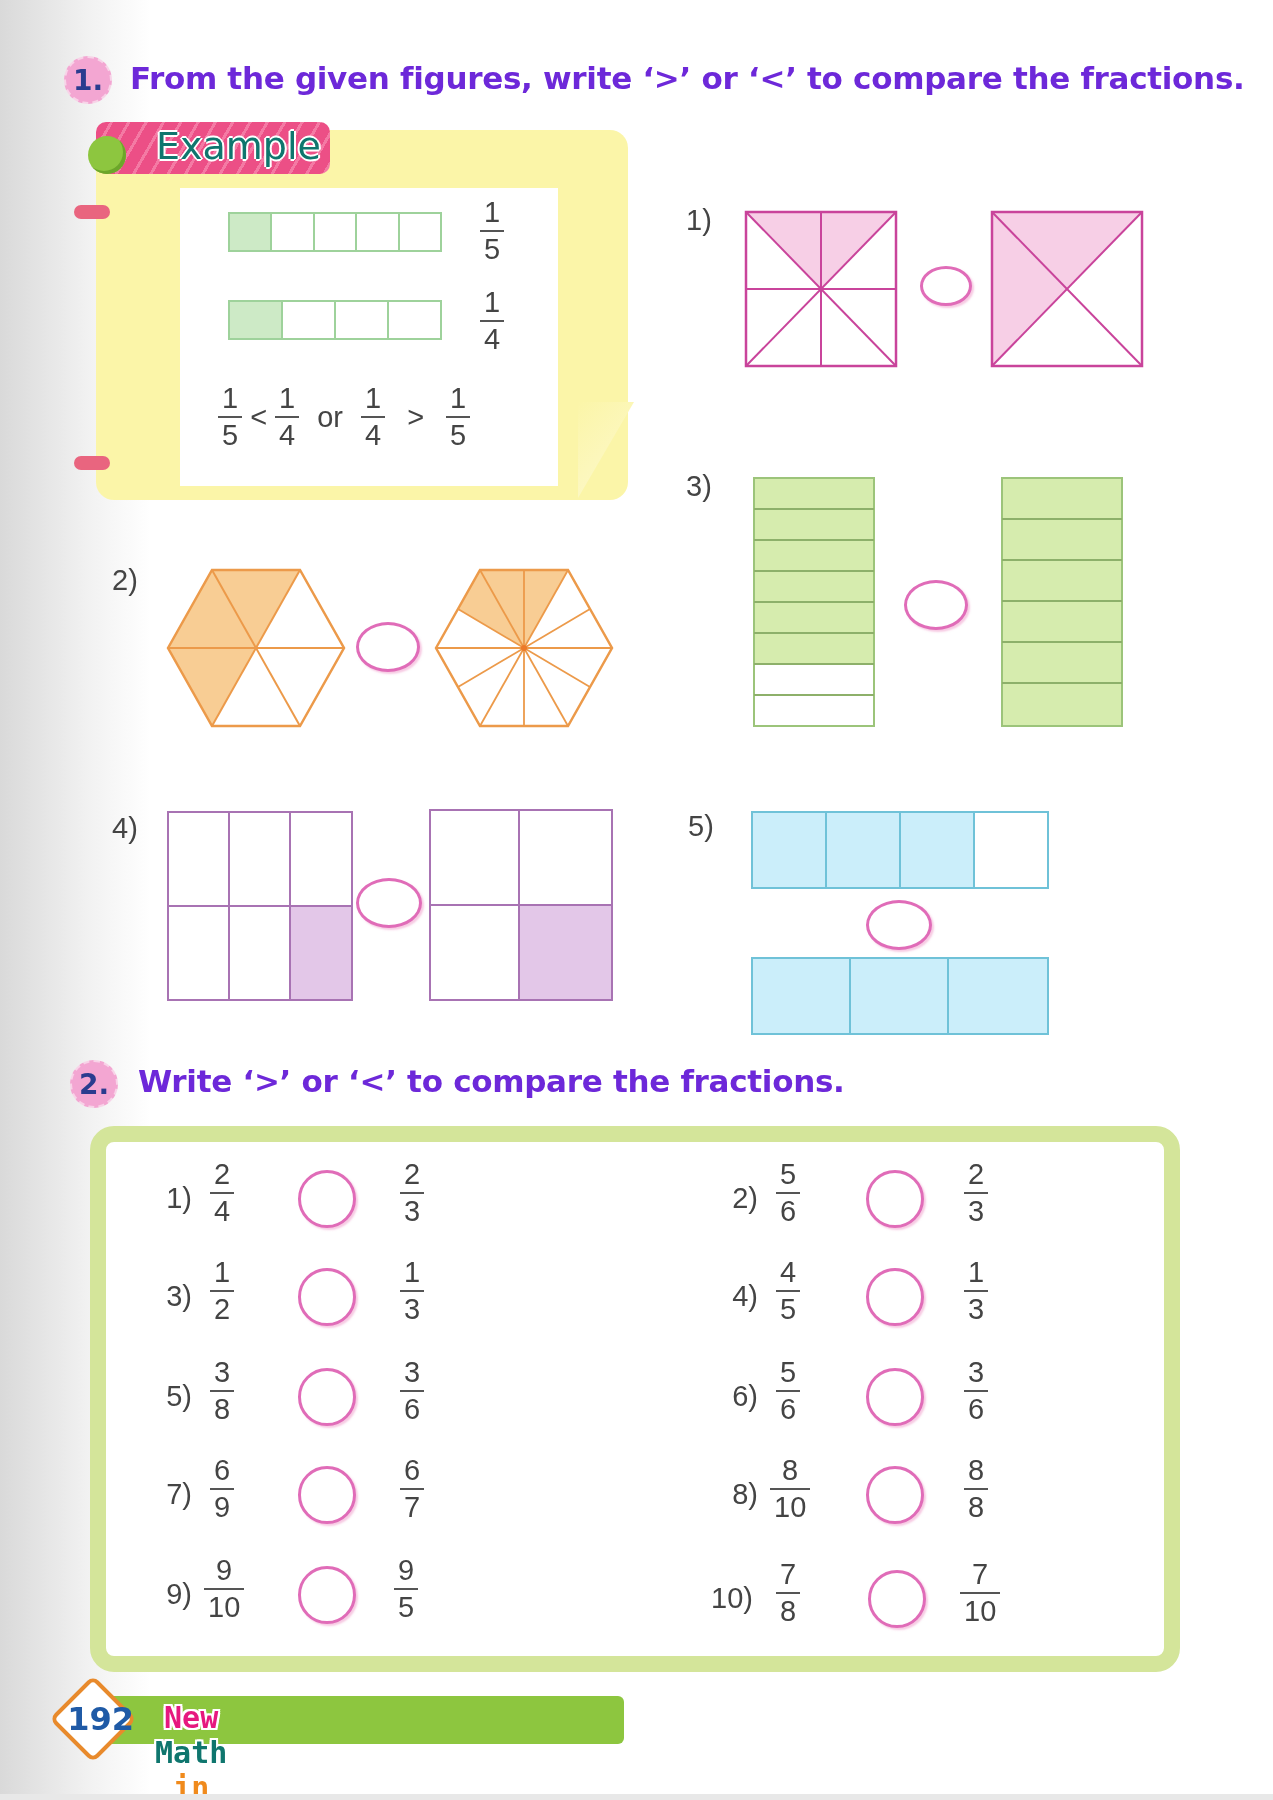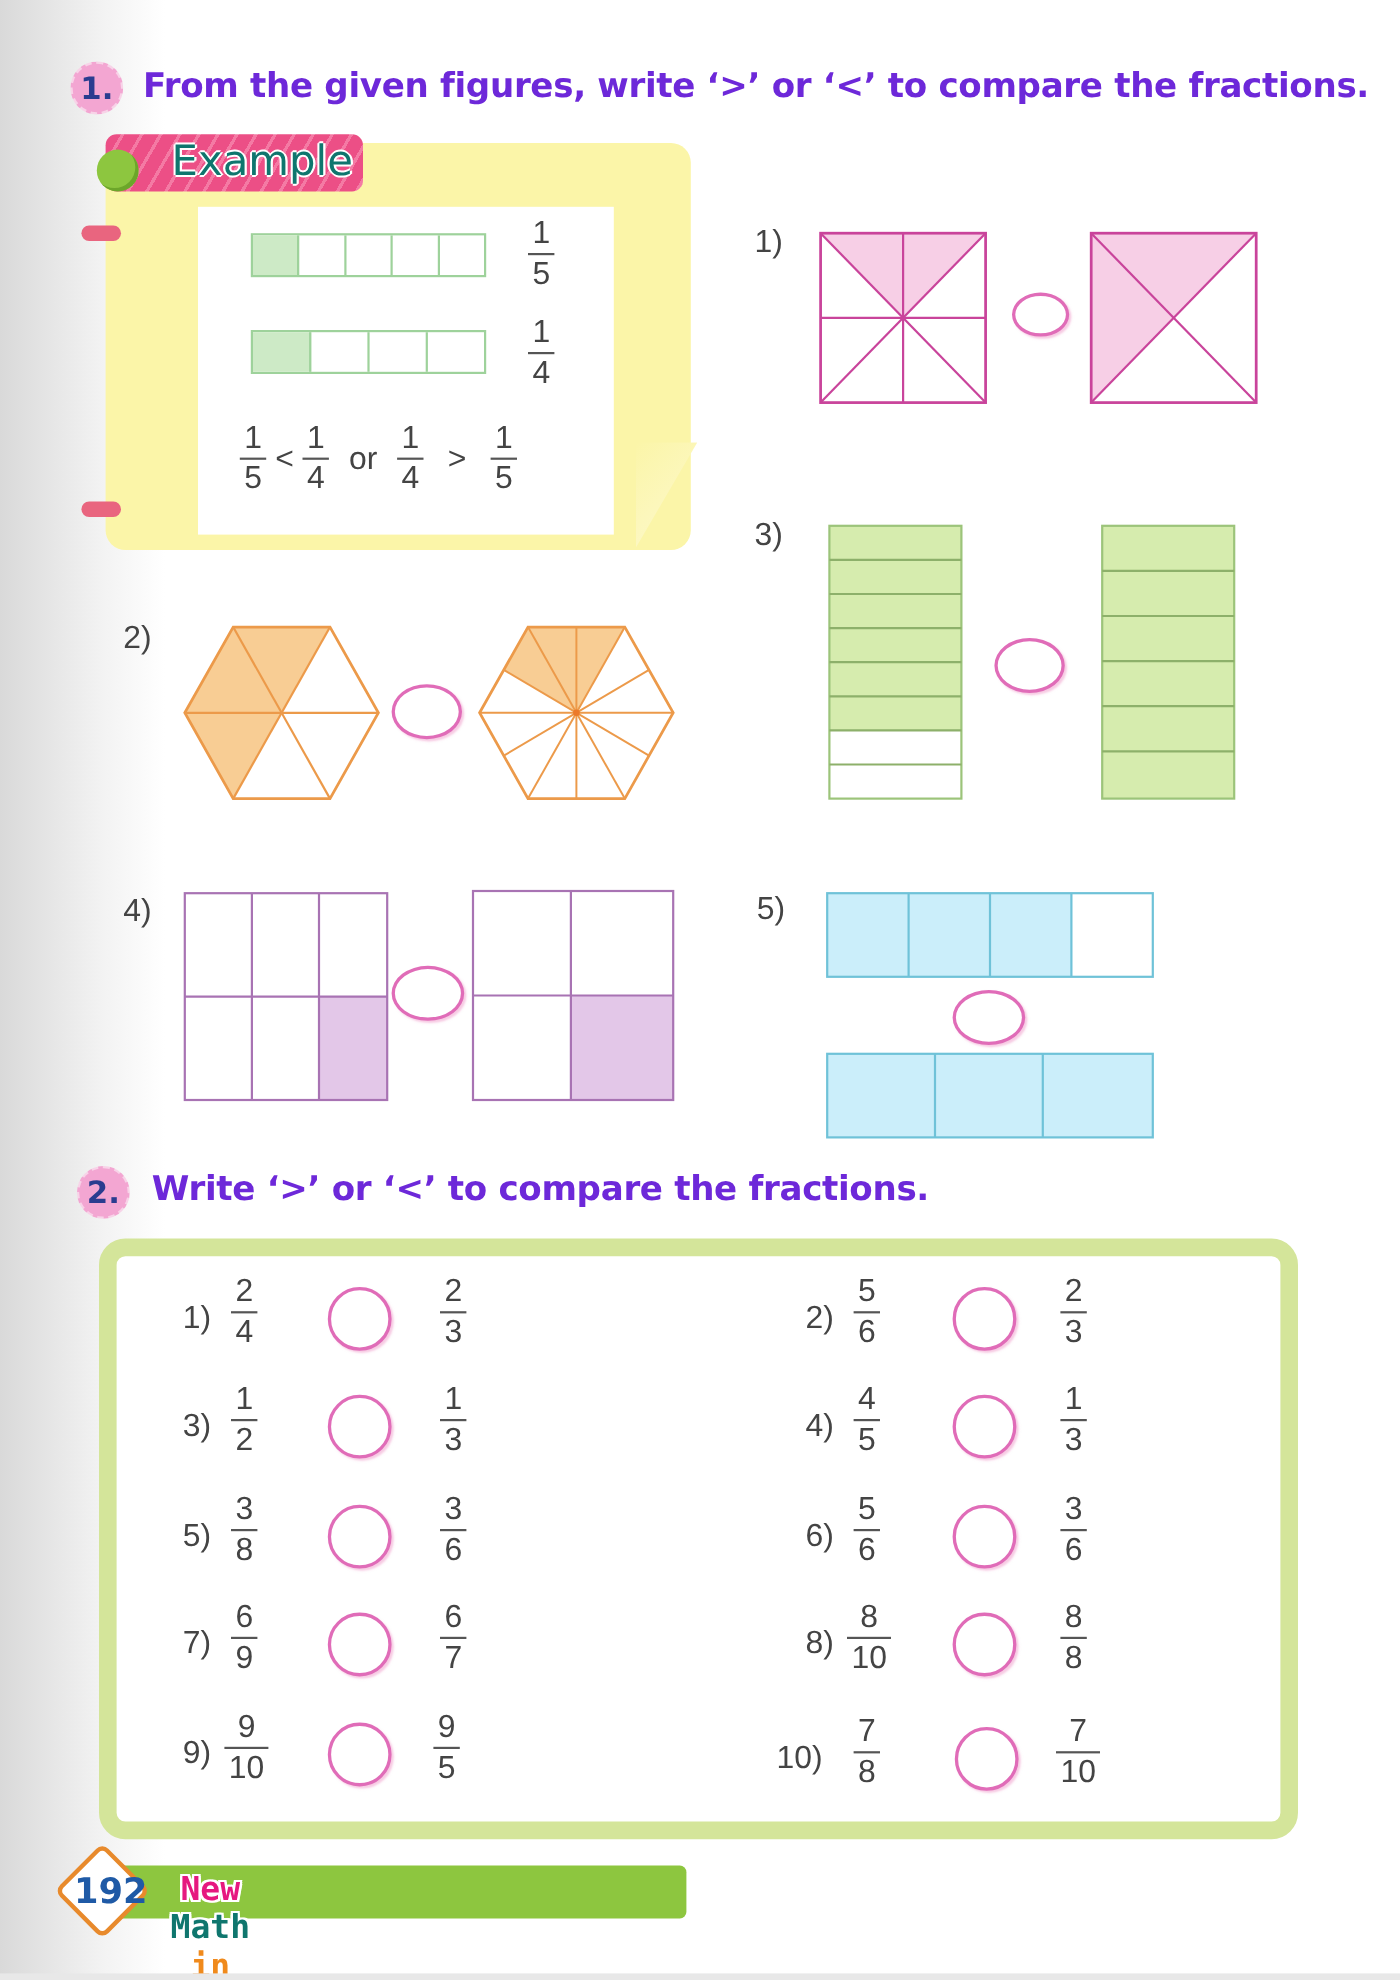--- a/index.html
+++ b/index.html
@@ -353,21 +353,21 @@
       <span class="num">8</span>
       <span class="den">10</span>
     </span>
   <span class="abs ring" style="left:156px;top:10px;"></span>
   <span class="abs frac" style="left:254px;top:0px;">
       <span class="num">8</span>
       <span class="den">8</span>
     </span>
 </div>
 <div class="abs" style="left:706px;top:1560px;">
-  <span class="abs label" style="left:0px;top:22px;width:52px;text-align:left;">10)</span>
+  <span class="abs label" style="left:0px;top:22px;width:52px;text-align:center;">10)</span>
   <span class="abs frac" style="left:70px;top:0px;">
       <span class="num">7</span>
       <span class="den">8</span>
     </span>
   <span class="abs ring" style="left:162px;top:10px;"></span>
   <span class="abs frac" style="left:254px;top:0px;">
       <span class="num">7</span>
       <span class="den">10</span>
     </span>
 </div>

